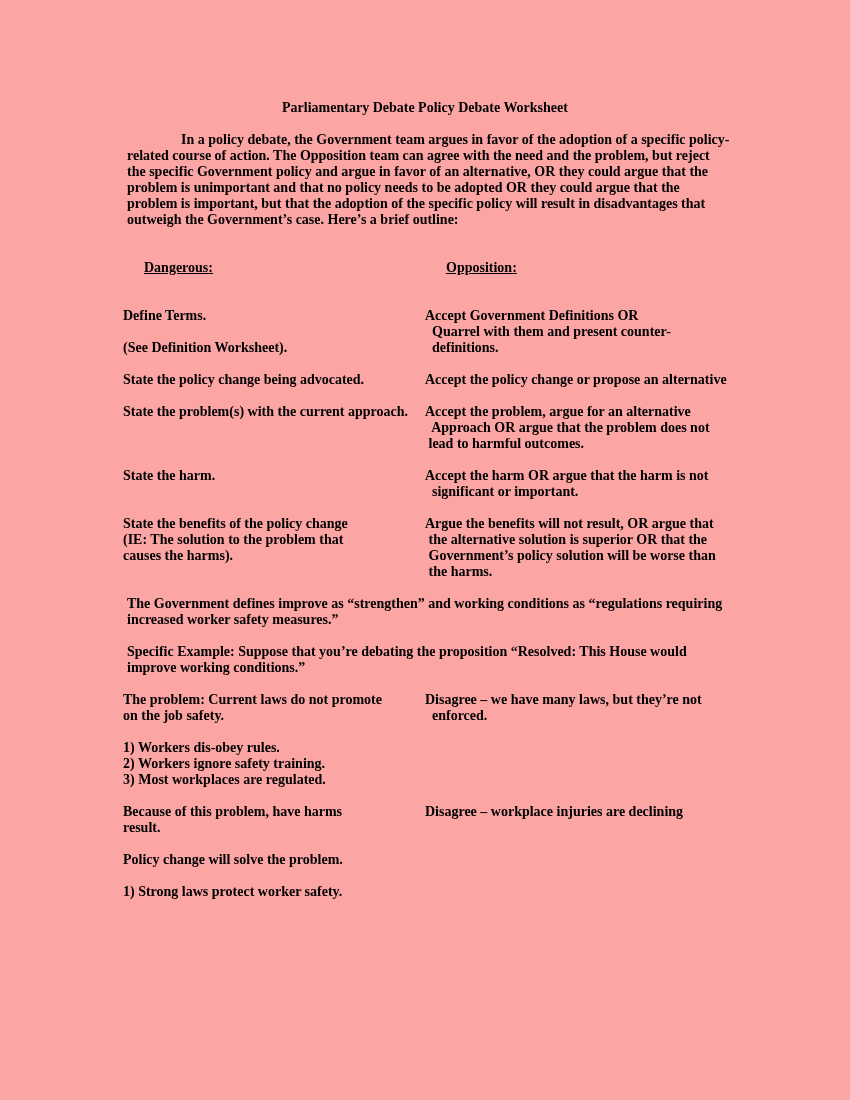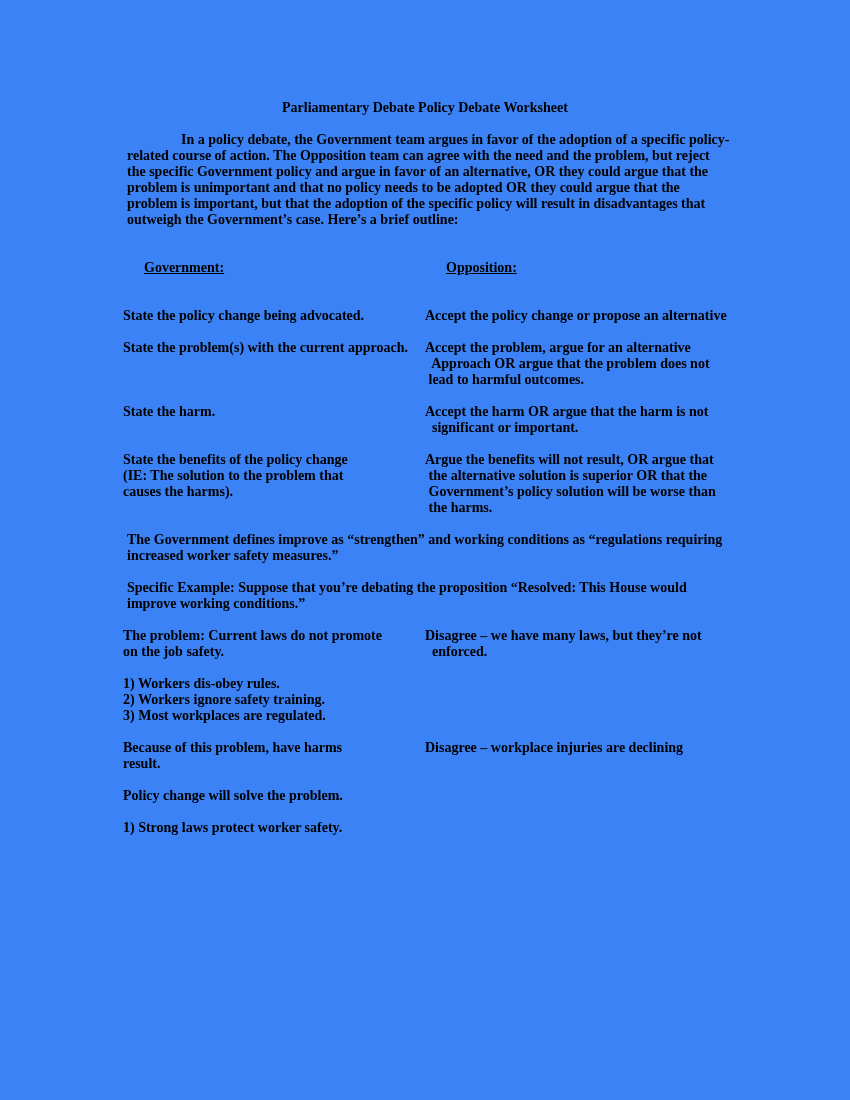--- a/index.html
+++ b/index.html
@@ -1,21 +1,21 @@
 <!DOCTYPE html>
 <html><head>
 <meta charset="utf-8">
 <style>
   html, body { margin: 0; padding: 0; background: #ffffff; }
   .doc-page {
     position: relative;
     width: 850px;
     height: 1100px;
     box-sizing: border-box;
-    background: #3b82f6;
+    background: #fca5a5;
     color: #000000;
     font-family: "Liberation Serif", "DejaVu Serif", serif;
     font-weight: bold;
     font-size: 14px;
     line-height: 16px;
     padding: 100px 123px 0 123px;
     overflow: hidden;
   }
   .doc-title {
     margin: 0 0 16px 0;
@@ -48,27 +48,35 @@
 
   <p class="para intro">In a policy debate, the Government team argues in favor of the adoption of a specific policy-
 related course of action. The Opposition team can agree with the need and the problem, but reject
 the specific Government policy and argue in favor of an alternative, OR they could argue that the
 problem is unimportant and that no policy needs to be adopted OR they could argue that the
 problem is important, but that the adoption of the specific policy will result in disadvantages that
 outweigh the Government’s case. Here’s a brief outline:</p>
 
   <div class="cols">
     <div class="col-left">
-      <span class="col-heading">Government:</span>
+      <span class="col-heading">Dangerous:</span>
     </div>
     <div class="col-right">
       <span class="col-heading">Opposition:</span>
     </div>
   </div>
 
+  <div class="cols">
+    <div class="col-left">Define Terms.
+
+(See Definition Worksheet).</div>
+    <div class="col-right">Accept Government Definitions OR
+  Quarrel with them and present counter-
+  definitions.</div>
+  </div>
 
   <div class="cols">
     <div class="col-left">State the policy change being advocated.</div>
     <div class="col-right">Accept the policy change or propose an alternative</div>
   </div>
 
   <div class="cols">
     <div class="col-left">State the problem(s) with the current approach.</div>
     <div class="col-right">Accept the problem, argue for an alternative
   Approach OR argue that the problem does not

